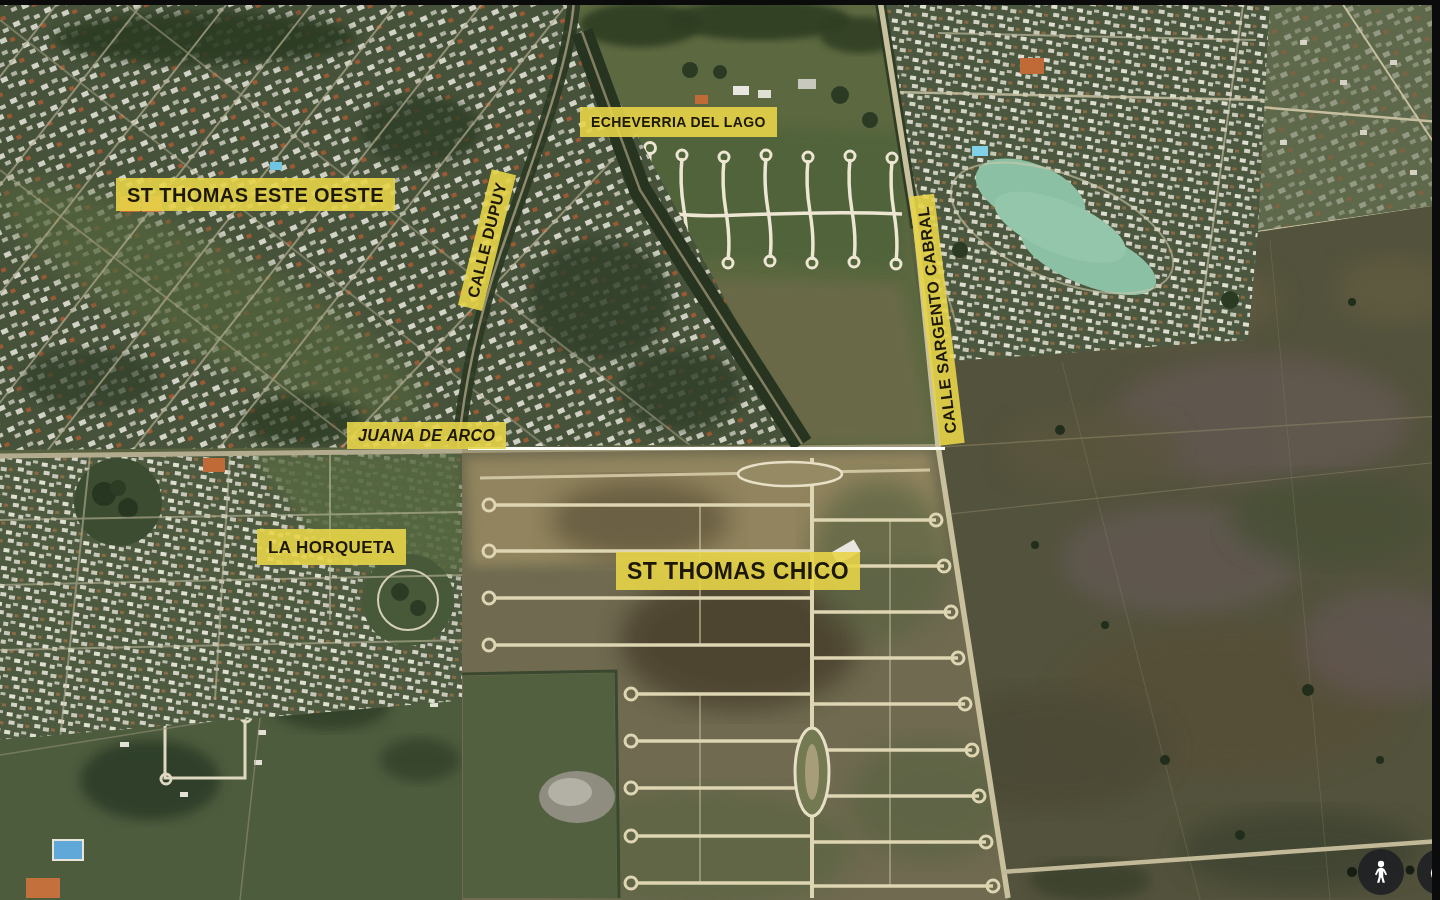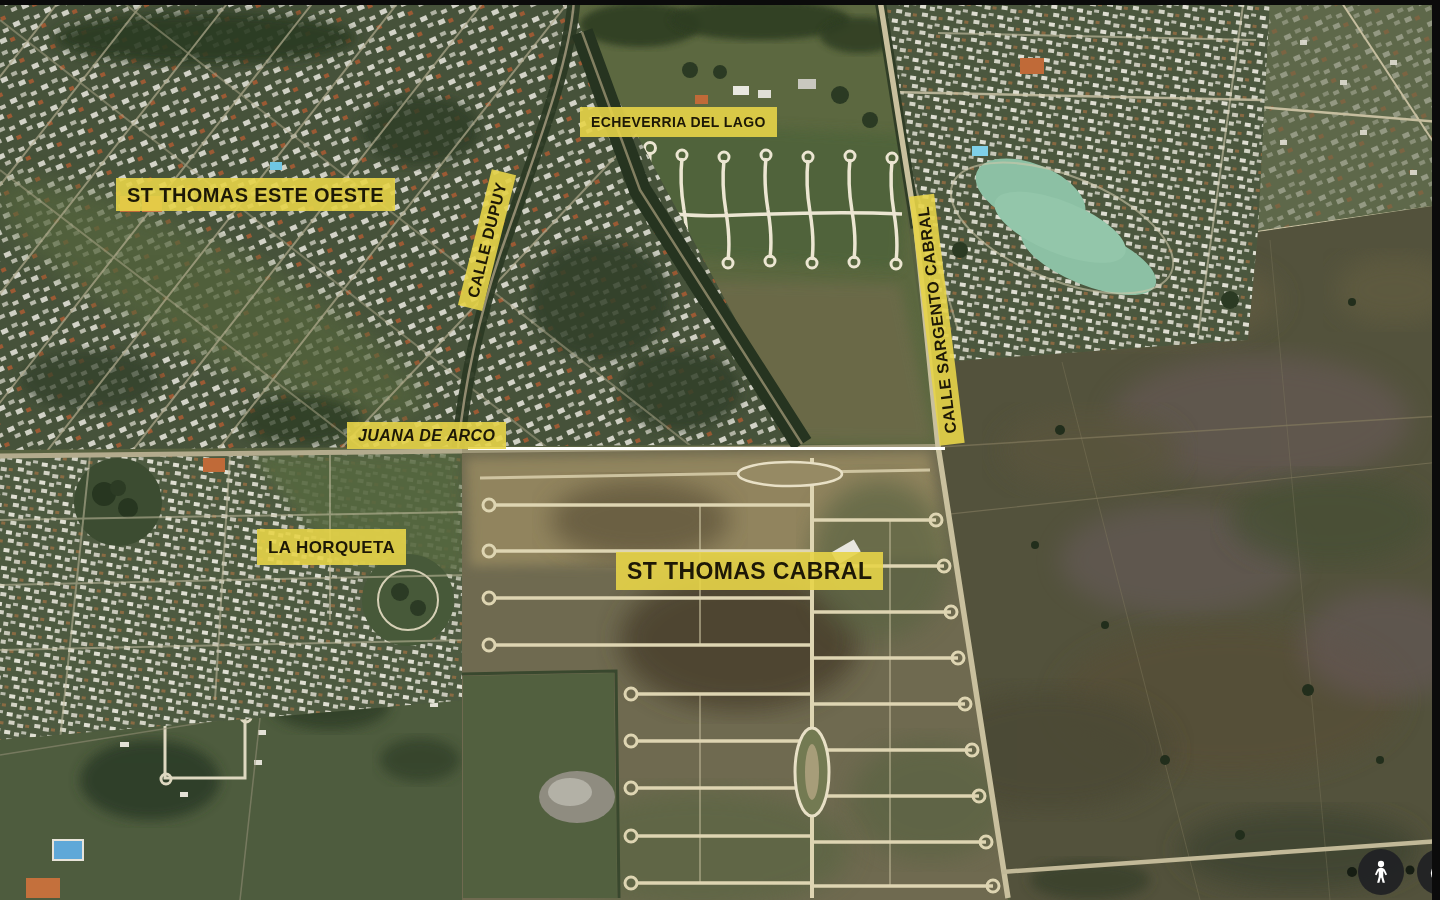--- a/index.html
+++ b/index.html
@@ -368,21 +368,21 @@
   </svg>
 
   <div class="roadline" style="left:468px;top:447px;width:477px;height:3px;"></div>
 
   <div class="map-label" style="left:116px;top:130px;height:33px;font-size:20px;margin-top:48px;">ST THOMAS ESTE OESTE</div>
   <div class="map-label" style="left:580px;top:107px;height:30px;font-size:14px;">ECHEVERRIA DEL LAGO</div>
   <div class="map-label" style="left:487px;top:240px;height:25px;font-size:16px;transform:translate(-50%,-50%) rotate(-76deg);">CALLE DUPUY</div>
   <div class="map-label" style="left:937px;top:320px;height:25px;font-size:16px;transform:translate(-50%,-50%) rotate(-97deg);">CALLE SARGENTO CABRAL</div>
   <div class="map-label" style="left:347px;top:422px;height:27px;font-size:16px;font-style:italic;">JUANA DE ARCO</div>
   <div class="map-label" style="left:257px;top:529px;height:36px;font-size:17px;">LA HORQUETA</div>
-  <div class="map-label" style="left:616px;top:552px;height:38px;font-size:23px;">ST THOMAS CABRAL</div>
+  <div class="map-label" style="left:616px;top:552px;height:38px;font-size:23px;">ST THOMAS CHICO</div>
 
   <button class="map-btn" style="left:1358px;top:849px;">
     <svg width="26" height="26" viewBox="0 0 24 24">
       <circle cx="12" cy="4.6" r="2.9" fill="#fff"></circle>
       <path fill="#fff" d="M12 8.1c-1.9 0-3.2 1-3.9 2.5l-1.7 3.6 1.5 .7 1.6-3.3h.4v4.8L8.4 22h2.1l1.2-4.8h.6l1.2 4.8h2.1l-1.5-5.6v-4.8h.4l1.6 3.3 1.5-.7-1.7-3.6c-.7-1.5-2-2.5-3.9-2.5z"></path>
     </svg>
   </button>
   <button class="map-btn" style="left:1417px;top:849px;">
     <svg width="26" height="26" viewBox="0 0 24 24">
       <circle cx="12" cy="13" r="7.5" stroke="#fff" stroke-width="2" fill="none"></circle>

